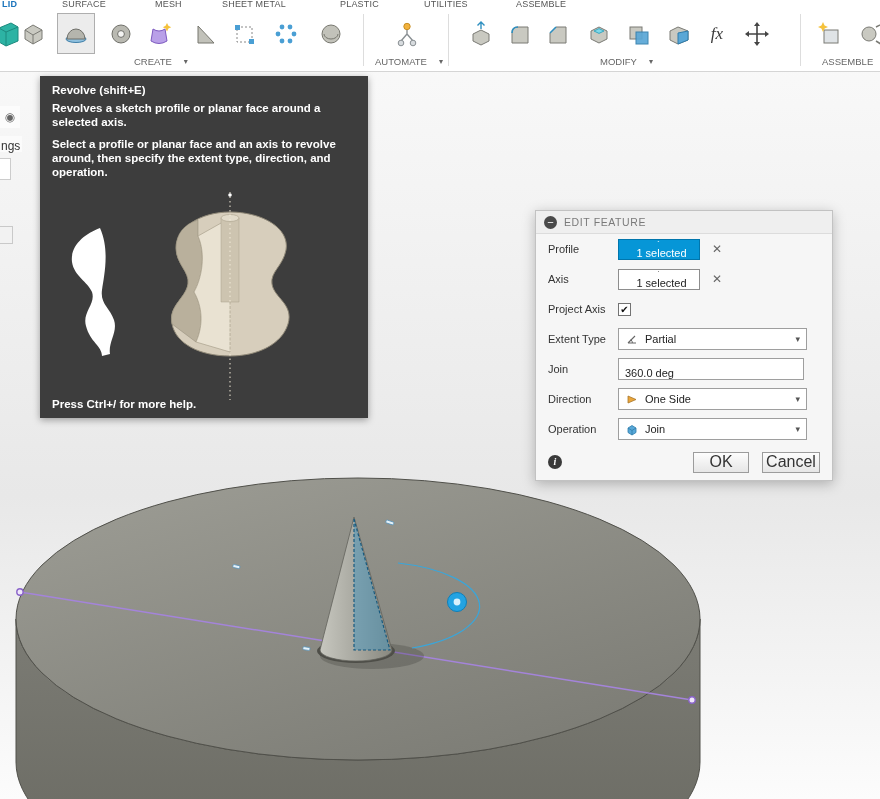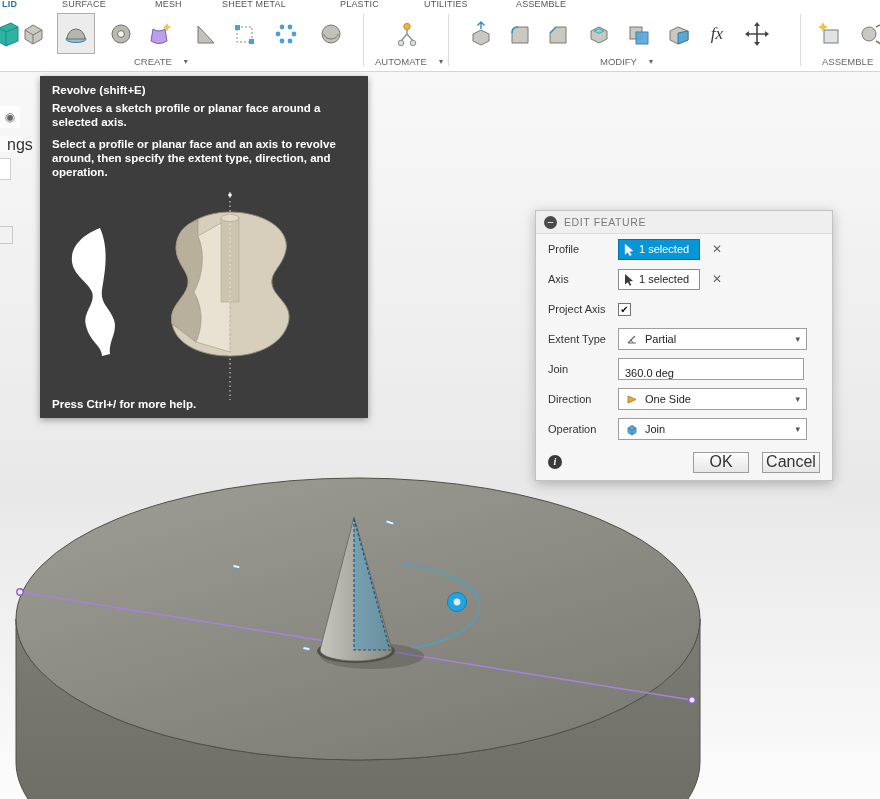--- a/index.html
+++ b/index.html
@@ -42,21 +42,21 @@
   #dialog{position:absolute;left:535px;top:210px;width:298px;background:#f6f6f6;
     border:1px solid #c2c2c2;box-shadow:0 3px 12px rgba(0,0,0,.25);z-index:11;box-sizing:border-box;}
   .dlg-header{height:22px;background:#efefef;border-bottom:1px solid #dcdcdc;display:flex;
     align-items:center;gap:7px;padding:0 8px;}
   .collapse{width:13px;height:13px;border-radius:50%;background:#4a4a4a;color:#fff;
     font-size:11px;line-height:12px;text-align:center;cursor:pointer;flex:0 0 auto;}
   .dlg-title{font-size:10.5px;color:#7a7a7a;letter-spacing:.6px;}
   .row{height:30px;display:flex;align-items:center;padding-left:12px;}
   .row .lbl{width:70px;font-size:11px;color:#333;flex:0 0 auto;}
   .sel-btn{width:82px;height:21px;display:flex;align-items:center;gap:5px;padding-left:5px;
-    font-size:11px;box-sizing:border-box;cursor:pointer;}
+    font-size:11px;box-sizing:border-box;cursor:pointer;flex-direction:column;}
   .sel-btn.blue{background:#0696d7;border:1px solid #0076ad;color:#fff;}
   .sel-btn.white{background:#fff;border:1px solid #8d8d8d;color:#222;}
   .xbtn{margin-left:12px;color:#666;font-size:12px;cursor:pointer;line-height:12px;}
   .checkbox{width:13px;height:13px;border:1px solid #737373;background:#fff;display:flex;
     align-items:center;justify-content:center;font-size:10px;color:#111;cursor:pointer;box-sizing:border-box;}
   .select{width:189px;height:22px;background:#fff;border:1px solid #9e9e9e;display:flex;
     align-items:center;gap:6px;padding:0 6px;font-size:11px;color:#222;box-sizing:border-box;cursor:pointer;}
   .select .caret2{margin-left:auto;color:#555;font-size:9px;}
   .input{width:186px;height:22px;background:#fff;border:1px solid #9e9e9e;display:flex;
     align-items:flex-end;padding:0 6px;font-size:11px;color:#222;box-sizing:border-box;}
@@ -281,21 +281,21 @@
   </div>
   <div class="grp" style="left:822px">
     <span>ASSEMBLE</span>
   </div>
 </div>
 
 <div class="frag" style="left:0;top:106px;width:20px;height:22px;background:#fcfcfc;text-align:center;">
   <span style="font-size:12px;color:#666;line-height:22px;">◉</span>
 </div>
 <div class="frag" style="left:0;top:136px;width:22px;height:16px;background:#fbfbfb;">
-  <span style="font-size:16px;color:#333;line-height:16px;padding-left:7px;display:inline-block;">ngs</span>
+  <span style="font-size:12px;color:#333;line-height:16px;padding-left:1px;display:inline-block;">ngs</span>
 </div>
 <div class="frag" style="left:0;top:158px;width:10px;height:20px;background:#ffffff;border:1px solid #ccc;border-left:none;"></div>
 <div class="frag" style="left:0;top:226px;width:12px;height:16px;background:#f2f2f2;border:1px solid #c9c9c9;border-left:none;"></div>
 
 <div id="tooltip">
   <div class="tt-title">Revolve (shift+E)</div>
   <div class="tt-p1">Revolves a sketch profile or planar face around a selected axis.</div>
   <div class="tt-p2">Select a profile or planar face and an axis to revolve around, then specify the extent type, direction, and operation.</div>
 
   <svg class="tt-img" width="312" height="224">

